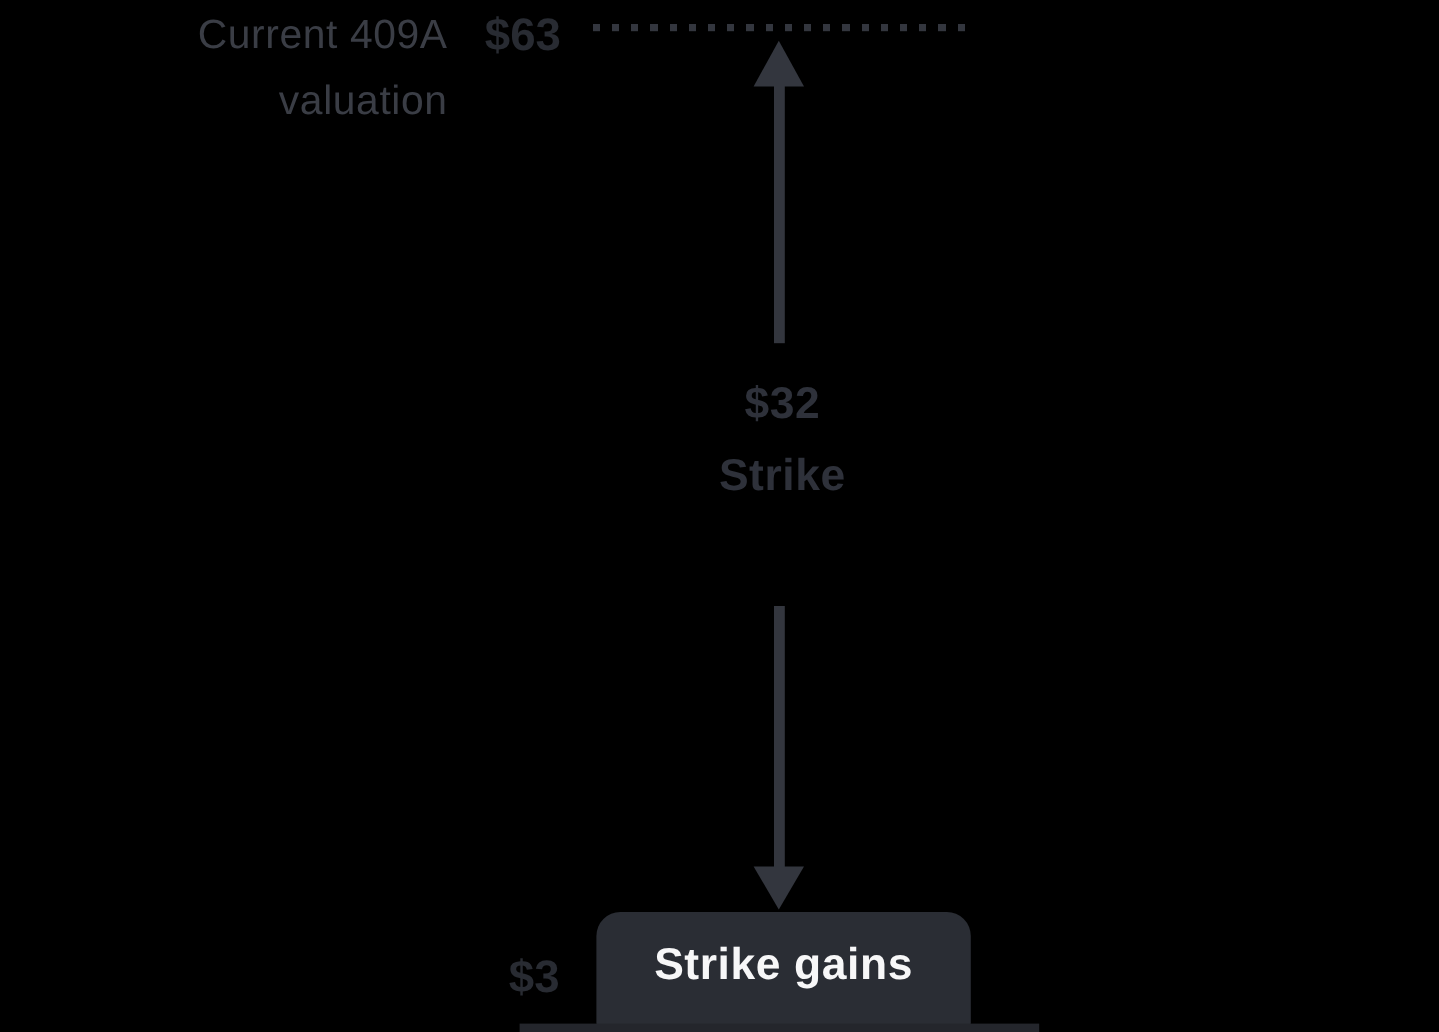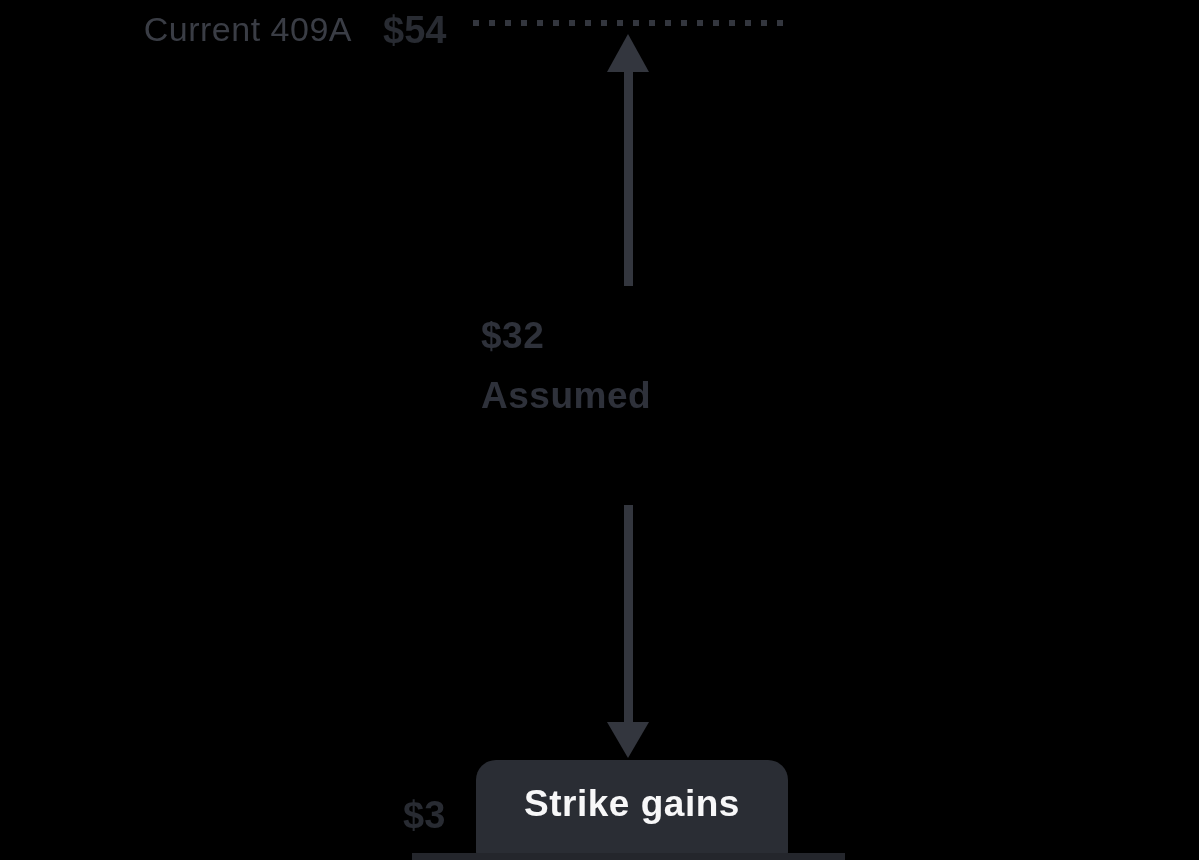--- a/index.html
+++ b/index.html
@@ -2,20 +2,21 @@
 <html><head>
 <meta charset="utf-8">
 <style>
   html,body{margin:0;padding:0;background:#000;}
   .stage{
     position:relative;
     width:1012px;height:860px;
     background:var(--bg,#000000);
     overflow:hidden;
     font-family:"Liberation Sans", sans-serif;
+    margin-left:21px;
   }
   .abs{position:absolute;}
 
   .top-label{
     left:100px;top:2px;width:252px;
     text-align:right;
     font-size:34px;line-height:55px;font-weight:500;
     color:var(--label,#3a3d45);
     letter-spacing:.5px;
   }
@@ -45,20 +46,21 @@
   }
   .arrow-head-down{
     left:607px;top:722px;width:0;height:0;
     border-left:21px solid transparent;
     border-right:21px solid transparent;
     border-top:36px solid var(--arrow,#33363e);
   }
 
   .gains-label{
     left:481px;top:306px;width:300px;
+    text-align:center;
     font-size:37px;line-height:60px;font-weight:700;
     color:var(--mid,#2e313a);
     letter-spacing:.5px;
   }
 
   .bottom-value{
     left:403px;top:793px;
     font-size:38px;line-height:44px;font-weight:700;
     color:var(--value,#282b32);
   }
@@ -79,29 +81,30 @@
     background:var(--line,#24262c);
   }
 </style>
 </head>
 <body>
 
 <div class="stage" style="--bg: #000000; --label: #3a3d45; --value: #282b32; --mid: #2e313a; --arrow: #33363e; --box: #2a2d34; --boxtext: #f7f7f8; --line: #24262c;">
 
   <div class="abs top-label">
     <div>Current 409A</div>
+    <div>valuation</div>
   </div>
-  <div class="abs top-value">$54</div>
+  <div class="abs top-value">$63</div>
   <div class="abs dotted-line"></div>
 
   <div class="abs arrow-head-up"></div>
   <div class="abs arrow-shaft-upper"></div>
   <div class="abs gains-label">
     <div>$32</div>
-    <div>Assumed</div>
+    <div>Strike</div>
   </div>
   <div class="abs arrow-shaft-lower"></div>
   <div class="abs arrow-head-down"></div>
 
   <div class="abs bottom-value">$3</div>
   <div class="abs strike-box">
     <span>Strike gains</span>
   </div>
   <div class="abs baseline"></div>
 

